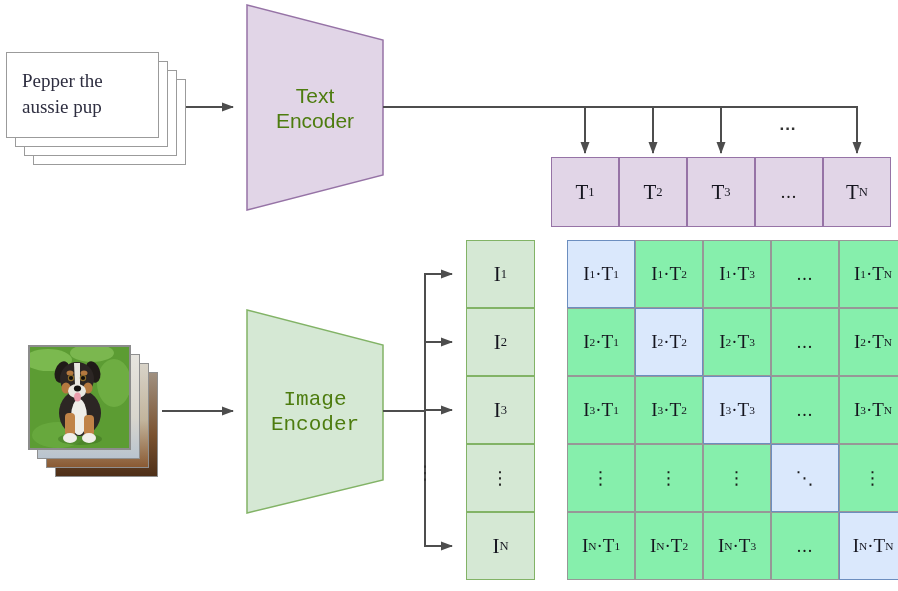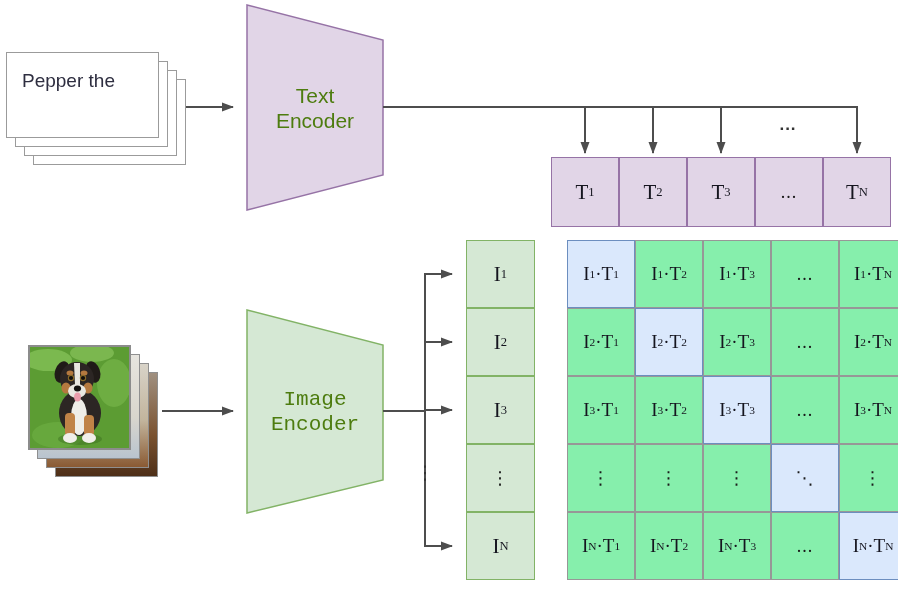--- a/index.html
+++ b/index.html
@@ -9,21 +9,21 @@
   }
   #connector-svg{position:absolute;left:0;top:0;width:898px;height:591px;}
 
   
   .stack-layer{position:absolute;box-sizing:border-box;background:#ffffff;border:1.5px solid #9b9b9b;}
   #text-card-main{
     position:absolute;left:6px;top:52px;width:153px;height:86px;box-sizing:border-box;
     background:#ffffff;border:1.5px solid #9b9b9b;padding:15px 0 0 15px;
   }
   .card-line{
-    font-family:Liberation Sans, sans-serif;
+    font-family:Liberation Serif, serif;
     font-size:19px;line-height:26px;color:#2e2e40;white-space:pre;
   }
 
   
   .photo-layer{position:absolute;box-sizing:border-box;border:1.5px solid #8f8f8f;}
   #photo-main{
     position:absolute;left:28px;top:345px;width:103px;height:105px;box-sizing:border-box;
     border:2px solid #8c8c8c;overflow:hidden;background:#5c9c33;
   }
   #photo-main svg{display:block;}
@@ -101,20 +101,21 @@
       <path d="M425,546 H452" marker-end="url(#ah)"></path>
     </g>
   </svg>
 
   <div>
     <div class="stack-layer" style="left:33px;top:79px;width:153px;height:86px;"></div>
     <div class="stack-layer" style="left:24px;top:70px;width:153px;height:86px;"></div>
     <div class="stack-layer" style="left:15px;top:61px;width:153px;height:86px;"></div>
     <div id="text-card-main">
       <div class="card-line">Pepper the</div>
+      <div class="card-line">aussie pup</div>
     </div>
   </div>
 
   <div>
     <div class="photo-layer" style="left:55px;top:372px;width:103px;height:105px;background:linear-gradient(180deg,#a09080 0%,#7a5230 60%,#4e2f18 100%);"></div>
     <div class="photo-layer" style="left:46px;top:363px;width:103px;height:105px;background:linear-gradient(180deg,#d8d3c8 0%,#c2b49c 55%,#8a5a33 100%);"></div>
     <div class="photo-layer" style="left:37px;top:354px;width:103px;height:105px;background:linear-gradient(180deg,#e7e5df 0%,#d9d6cd 60%,#b9c4cf 100%);"></div>
     <div id="photo-main">
       <svg width="99" height="101" viewBox="0 0 99 101" xmlns="http://www.w3.org/2000/svg">
         <rect x="0" y="0" width="99" height="101" fill="#5c9c33"></rect>

